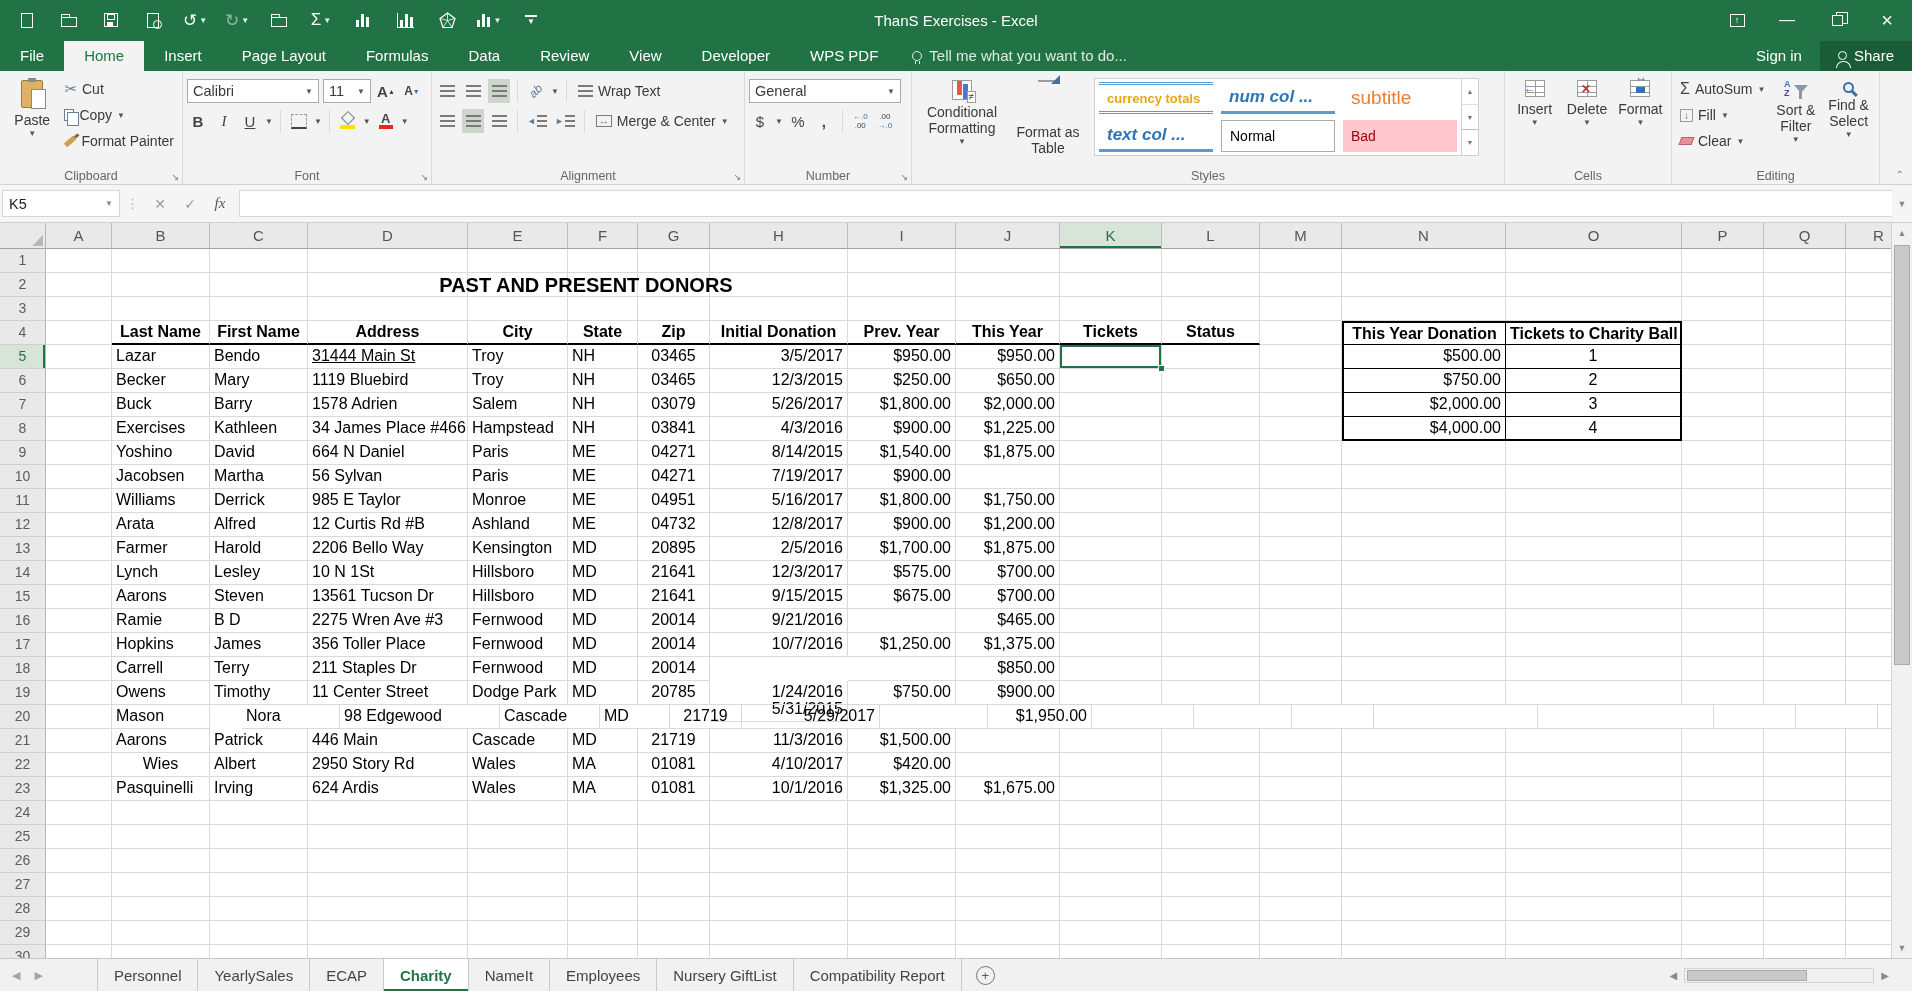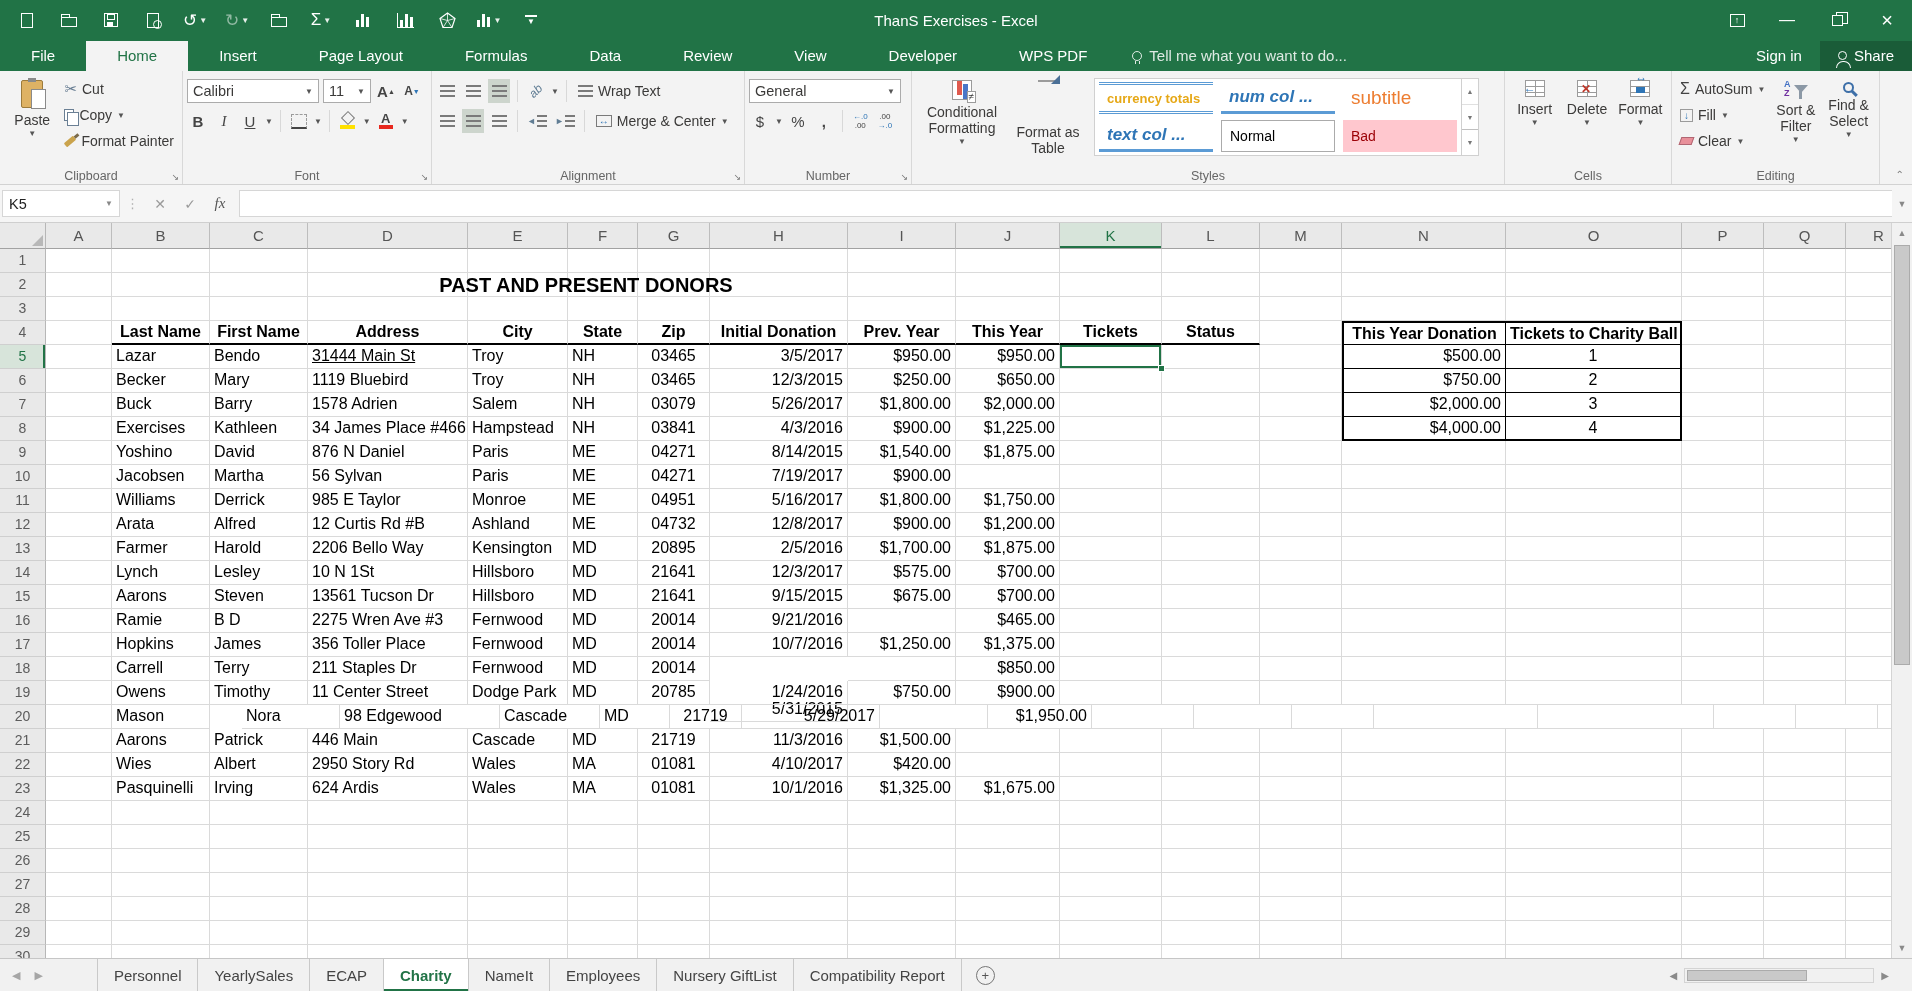--- a/index.html
+++ b/index.html
@@ -28,21 +28,21 @@
   .win-title{position:absolute;left:0;right:0;text-align:center;font-size:15px;color:#fff;pointer-events:none;}
   .wctrls{margin-left:auto;display:flex;height:40px;}
   .wc{width:50px;height:40px;display:flex;align-items:center;justify-content:center;color:#fff;font-size:16px;}
   .i-ribdisp{width:15px;height:13px;border:1px solid #fff;text-align:center;font-size:9px;line-height:11px;}
   .i-restore{width:10px;height:10px;border:1.5px solid #fff;position:relative;background:#217346;}
   .i-restore::before{content:"";position:absolute;top:-4px;left:3px;width:10px;height:10px;border:1.5px solid #fff;}
   .i-restore::after{content:"";position:absolute;top:-1px;left:-1px;width:9px;height:9px;background:#217346;border:1.5px solid #fff;}
 
   
   .tabrow{position:absolute;top:40px;left:0;right:0;height:31px;background:#217346;display:flex;align-items:flex-end;color:#fff;font-size:15px;}
-  .rtab{padding:6px 31px 7px;cursor:default;}
+  .rtab{padding:6px 20px 7px;cursor:default;}
   .rtab.active{background:#f3f3f3;color:#217346;}
   .tellme{display:flex;align-items:center;gap:7px;color:rgba(255,255,255,.85);padding:6px 14px 7px;}
   .i-bulb{width:10px;height:10px;border:1.5px solid rgba(255,255,255,.85);border-radius:50%;position:relative;}
   .i-bulb::after{content:"";position:absolute;left:2px;bottom:-4px;width:3px;height:3px;border-left:1.5px solid rgba(255,255,255,.85);border-right:1.5px solid rgba(255,255,255,.85);}
   .signin{margin-left:auto;padding:6px 18px 7px;}
   .sharebox{display:flex;align-items:center;gap:7px;background:#1a5c38;padding:6px 18px 7px;}
   .i-person{width:9px;height:9px;border:1.5px solid #fff;border-radius:50%;position:relative;}
   .i-person::after{content:"";position:absolute;top:9px;left:-3px;width:13px;height:6px;border:1.5px solid #fff;border-bottom:none;border-radius:7px 7px 0 0;}
 
   
@@ -713,21 +713,21 @@
           <div class="cell cO lko lkend" style="width: 176px;">4</div>
           <div class="cell cP" style="width: 82px;"></div>
           <div class="cell cQ" style="width: 82px;"></div>
           <div class="cell cR" style="width: 66px;"></div>
         </div>
         <div class="grow">
           <div class="rh">9</div>
           <div class="cell cA" style="width: 66px;"></div>
           <div class="cell cB l" style="width: 98px;">Yoshino</div>
           <div class="cell cC l" style="width: 98px;">David</div>
-          <div class="cell cD l" style="width: 160px;">876 N Daniel</div>
+          <div class="cell cD l" style="width: 160px;">664 N Daniel</div>
           <div class="cell cE l" style="width: 100px;">Paris</div>
           <div class="cell cF l" style="width: 70px;">ME</div>
           <div class="cell cG c" style="width: 72px;">04271</div>
           <div class="cell cH r" style="width: 138px;">8/14/2015</div>
           <div class="cell cI r" style="width: 108px;">$1,540.00</div>
           <div class="cell cJ r" style="width: 104px;">$1,875.00</div>
           <div class="cell cK" style="width: 102px;"></div>
           <div class="cell cL" style="width: 98px;"></div>
           <div class="cell cM" style="width: 82px;"></div>
           <div class="cell cN" style="width: 164px;"></div>
@@ -984,21 +984,21 @@
           <div class="cell cM" style="width: 82px;"></div>
           <div class="cell cN" style="width: 164px;"></div>
           <div class="cell cO" style="width: 176px;"></div>
           <div class="cell cP" style="width: 82px;"></div>
           <div class="cell cQ" style="width: 82px;"></div>
           <div class="cell cR" style="width: 66px;"></div>
         </div>
         <div class="grow">
           <div class="rh">22</div>
           <div class="cell cA" style="width: 66px;"></div>
-          <div class="cell cB l" style="width: 98px;">Wies</div>
+          <div class="cell cB l" style="width: 98px; text-align: center;">Wies</div>
           <div class="cell cC l" style="width: 98px;">Albert</div>
           <div class="cell cD l" style="width: 160px;">2950 Story Rd</div>
           <div class="cell cE l" style="width: 100px;">Wales</div>
           <div class="cell cF l" style="width: 70px;">MA</div>
           <div class="cell cG c" style="width: 72px;">01081</div>
           <div class="cell cH r" style="width: 138px;">4/10/2017</div>
           <div class="cell cI r" style="width: 108px;">$420.00</div>
           <div class="cell cJ r" style="width: 104px;"></div>
           <div class="cell cK" style="width: 102px;"></div>
           <div class="cell cL" style="width: 98px;"></div>

